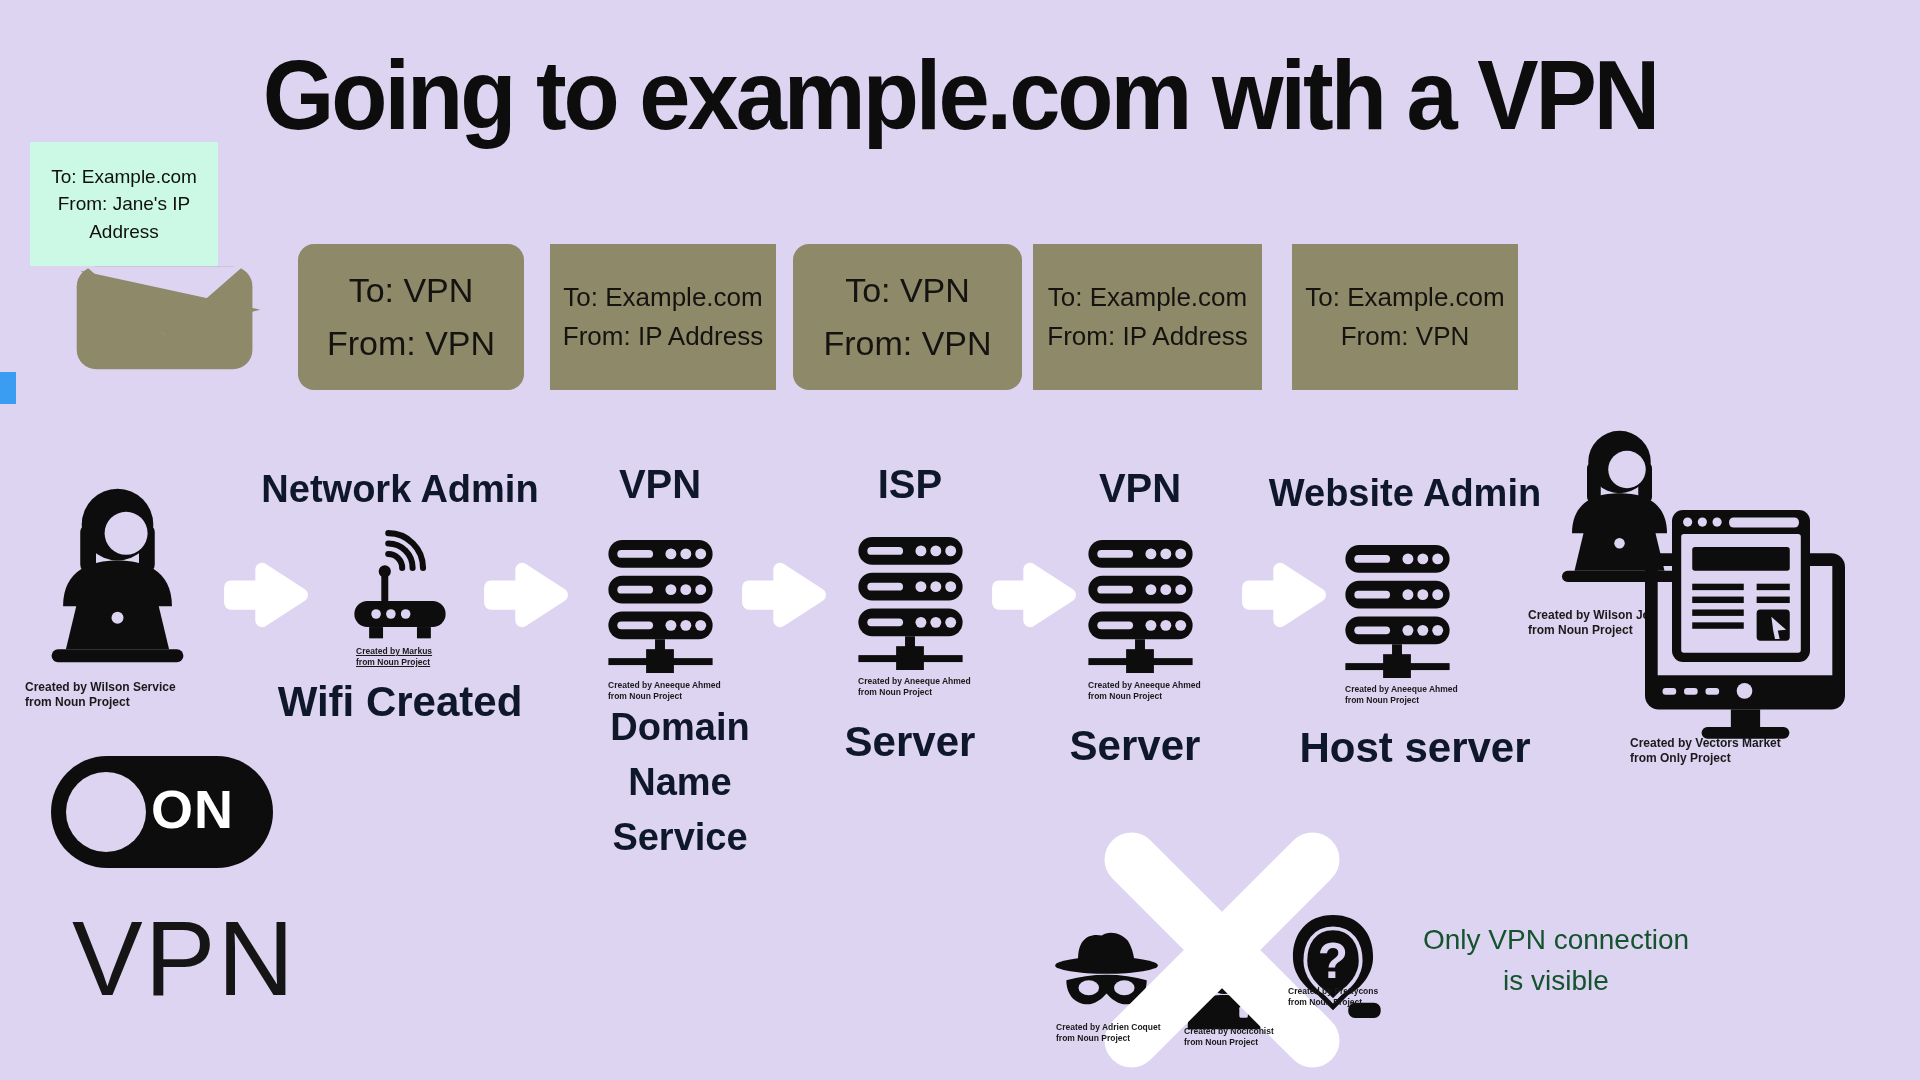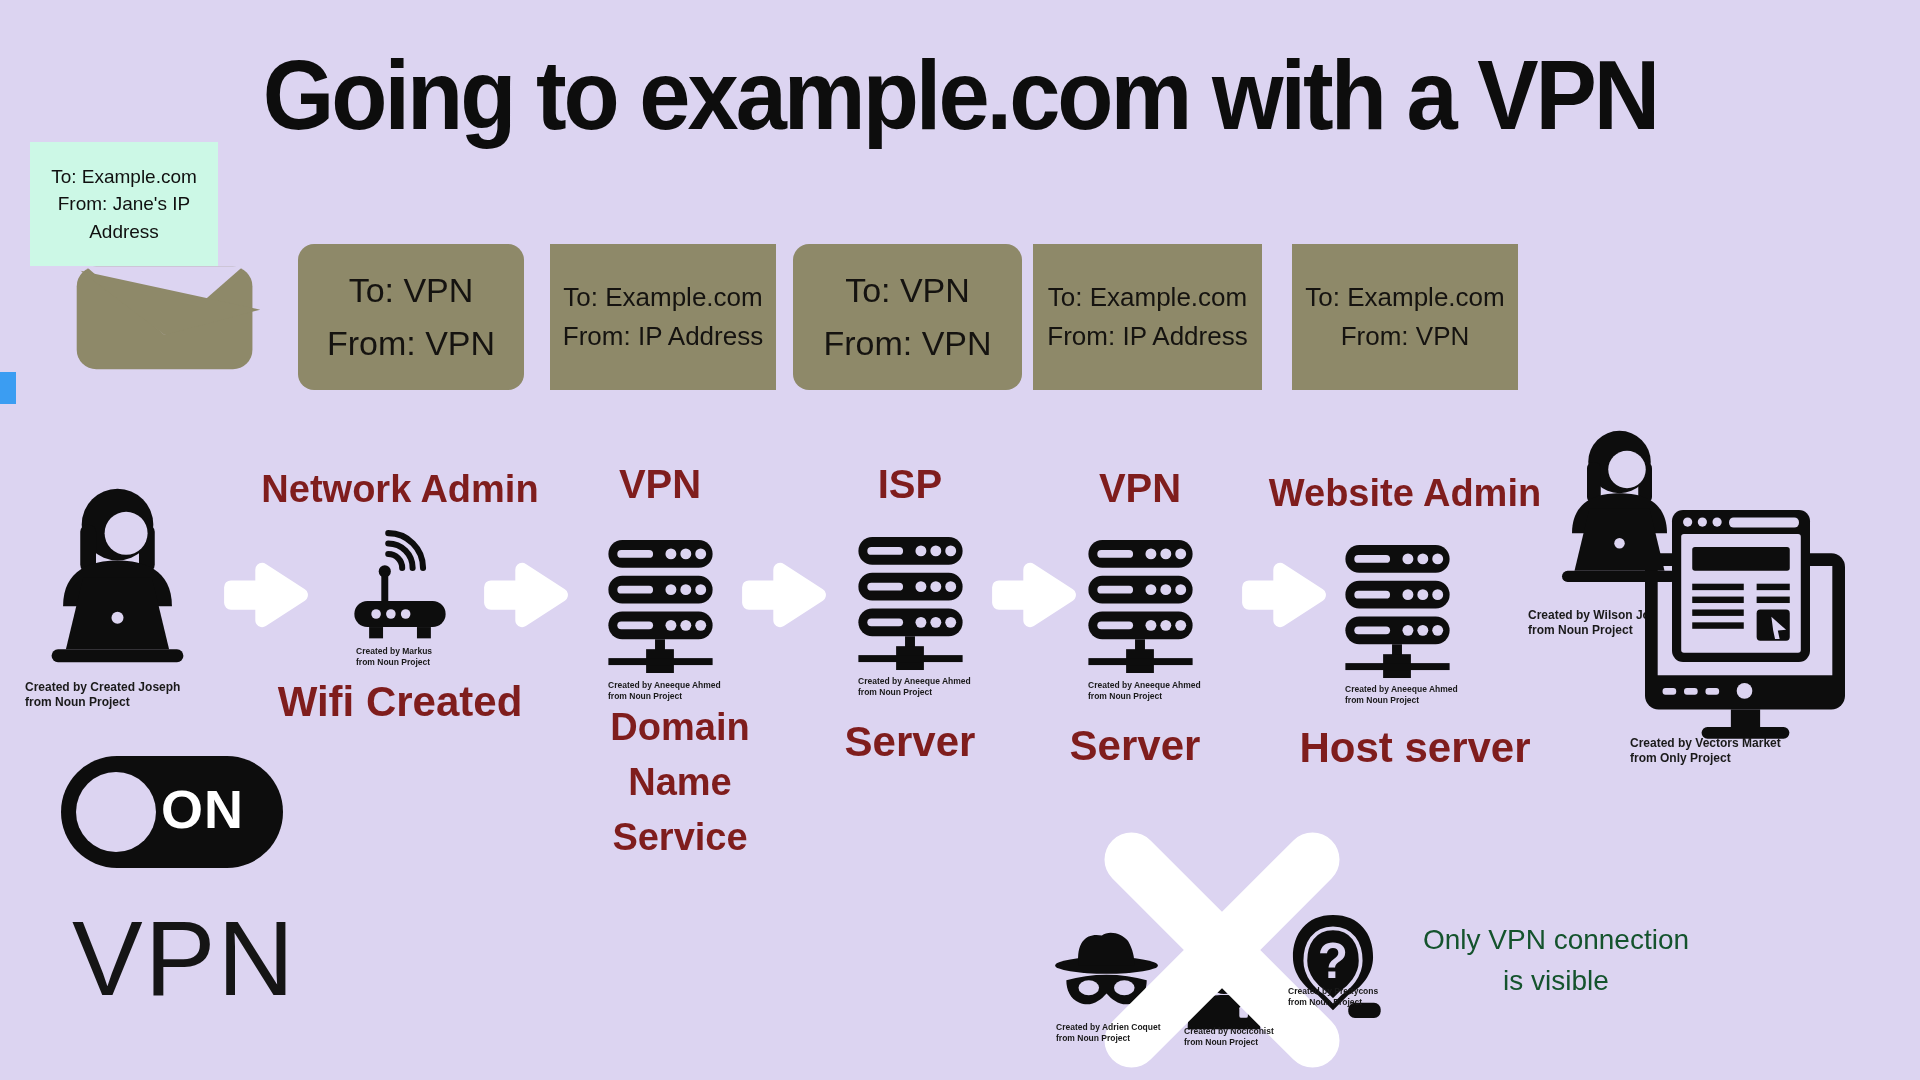--- a/index.html
+++ b/index.html
@@ -15,29 +15,29 @@
         font-size:19px;line-height:1.45;text-align:center;display:flex;align-items:center;justify-content:center;z-index:3;}
 
   .blue-chip{left:0;top:372px;width:16px;height:32px;background:#3b9df2;}
 
   .packet{top:244px;height:146px;background:#8e8969;color:#151310;display:flex;flex-direction:column;
           align-items:center;justify-content:center;text-align:center;}
   .packet .ln{display:block;}
   .packet.big{font-size:34px;line-height:1.55;border-radius:16px;}
   .packet.small{font-size:26px;line-height:1.5;}
 
-  .flowlabel{font-weight:700;color:#7f1d1d;text-align:center;}
+  .flowlabel{font-weight:700;color:#0f172a;text-align:center;}
   .lbl-38{font-size:38px;line-height:1.45;}
   .lbl-40{font-size:40px;}
 
   .attr{color:#1a1a1a;line-height:1.25;}
   .attr-lg{font-size:12px;font-weight:600;}
   .attr-sm{font-size:8.5px;font-weight:600;}
 
-  .toggle{left:61px;top:756px;width:222px;height:112px;background:#0d0d0d;border-radius:56px;z-index:2;}
+  .toggle{left:51px;top:756px;width:222px;height:112px;background:#0d0d0d;border-radius:56px;z-index:2;}
   .toggle .knob{position:absolute;left:15px;top:16px;width:80px;height:80px;border-radius:50%;background:#dcd4f1;}
   .toggle .state{position:absolute;left:100px;top:22px;font-size:54px;font-weight:800;color:#ffffff;letter-spacing:1px;}
   .vpn-big{left:72px;top:898px;width:260px;font-size:106px;font-weight:300;color:#151515;letter-spacing:2px;}
 
   .xbar{width:310px;height:54px;background:#ffffff;border-radius:27px;left:1067px;top:923px;z-index:5;}
   .caption{left:1356px;top:920px;width:400px;font-size:28px;color:#14532d;text-align:center;line-height:1.45;}
 
   svg{display:block;overflow:visible;}
 </style>
 </head>
@@ -88,21 +88,21 @@
         <rect x="28" y="27" width="11" height="33" rx="5"></rect>
         <rect x="69" y="27" width="11" height="33" rx="5"></rect>
         <path d="M16,84 C16,58 36,52 54,52 C72,52 92,58 92,84 Z"></path>
       </g>
       <circle cx="60" cy="33" r="15" fill="#dcd4f1"></circle>
       <polygon points="30,64 78,64 90,114 18,114" fill="#0d0d0d"></polygon>
       <circle cx="54" cy="92" r="4.2" fill="#dcd4f1"></circle>
       <rect x="8" y="114" width="92" height="9" rx="4.5" fill="#0d0d0d"></rect>
     </svg>
   </div>
-  <div class="abs attr attr-lg pre" style="left:25px;top:680px;">Created by Created Joseph
+  <div class="abs attr attr-lg pre" style="left:25px;top:680px;">Created by Wilson Service
 from Noun Project</div>
 
   <div class="abs" style="left:222px;top:556px;">
     <svg width="90" height="78" viewBox="0 0 90 80">
       <polygon points="8,32 40,32 40,14 80,40 40,66 40,48 8,48" fill="#fff" stroke="#fff" stroke-width="14" stroke-linejoin="round"></polygon>
     </svg>
   </div>
 
   <div class="abs flowlabel lbl-38" style="left:230px;top:462px;width:340px;">Network Admin</div>
   <div class="abs" style="left:350px;top:528px;">
@@ -115,21 +115,21 @@
       <circle cx="40" cy="48" r="7" fill="#0d0d0d"></circle>
       <rect x="36" y="48" width="8" height="36" fill="#0d0d0d"></rect>
       <rect x="5" y="82" width="105" height="30" rx="15" fill="#0d0d0d"></rect>
       <circle cx="30" cy="97" r="5.5" fill="#dcd4f1"></circle>
       <circle cx="47" cy="97" r="5.5" fill="#dcd4f1"></circle>
       <circle cx="64" cy="97" r="5.5" fill="#dcd4f1"></circle>
       <rect x="22" y="112" width="16" height="13" fill="#0d0d0d"></rect>
       <rect x="77" y="112" width="16" height="13" fill="#0d0d0d"></rect>
     </svg>
   </div>
-  <div class="abs attr attr-sm pre" style="left:356px;top:646px;">Created by Markus
+  <div class="abs attr attr-sm pre" style="left:356px;top:646px;text-decoration:underline;">Created by Markus
 from Noun Project</div>
   <div class="abs flowlabel lbl-38" style="left:230px;top:672px;width:340px;font-size:42px;">Wifi Created</div>
 
   <div class="abs" style="left:482px;top:556px;">
     <svg width="90" height="78" viewBox="0 0 90 80">
       <polygon points="8,32 40,32 40,14 80,40 40,66 40,48 8,48" fill="#fff" stroke="#fff" stroke-width="14" stroke-linejoin="round"></polygon>
     </svg>
   </div>
 
   <div class="abs flowlabel lbl-40" style="left:590px;top:462px;width:140px;">VPN</div>

